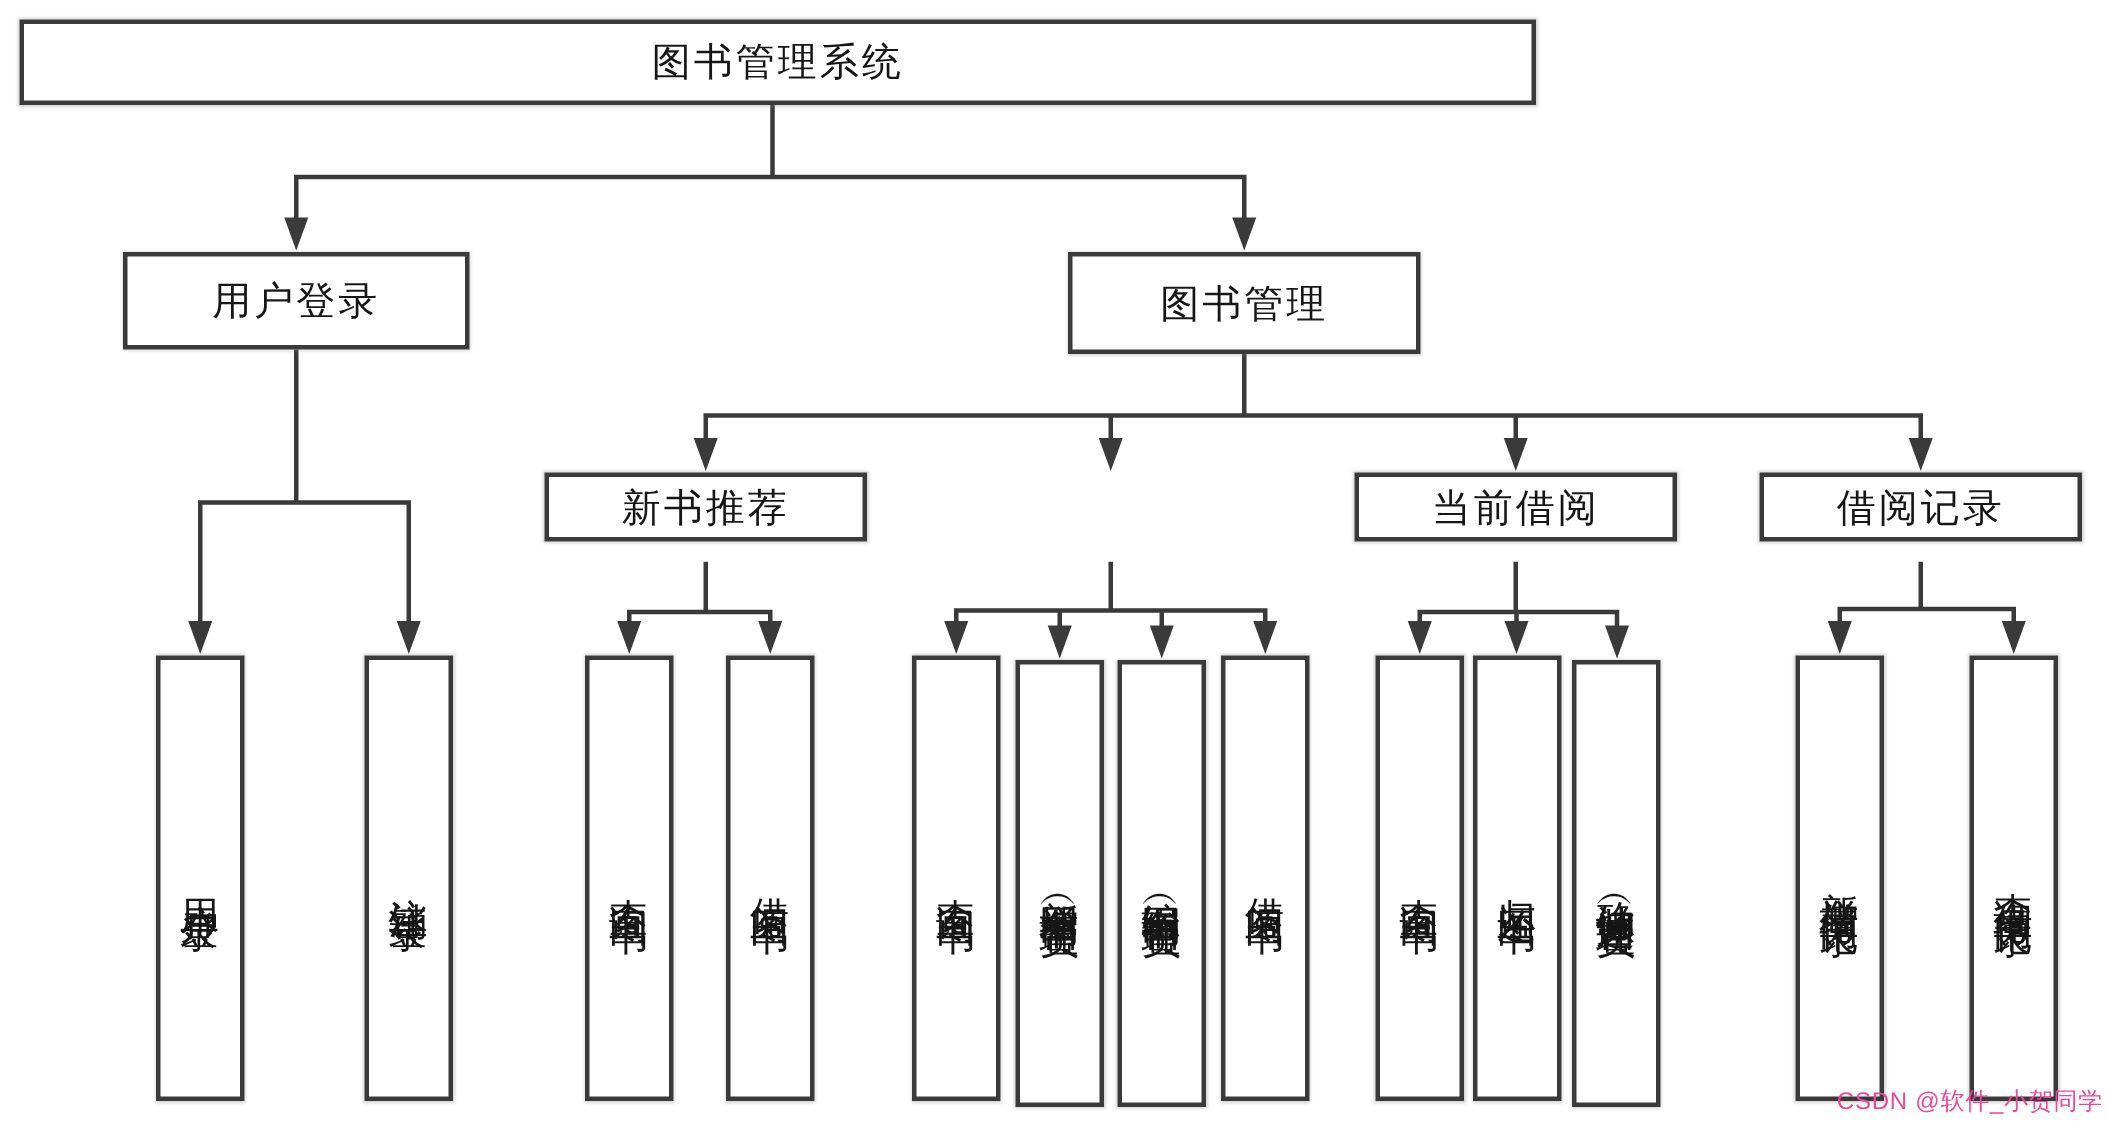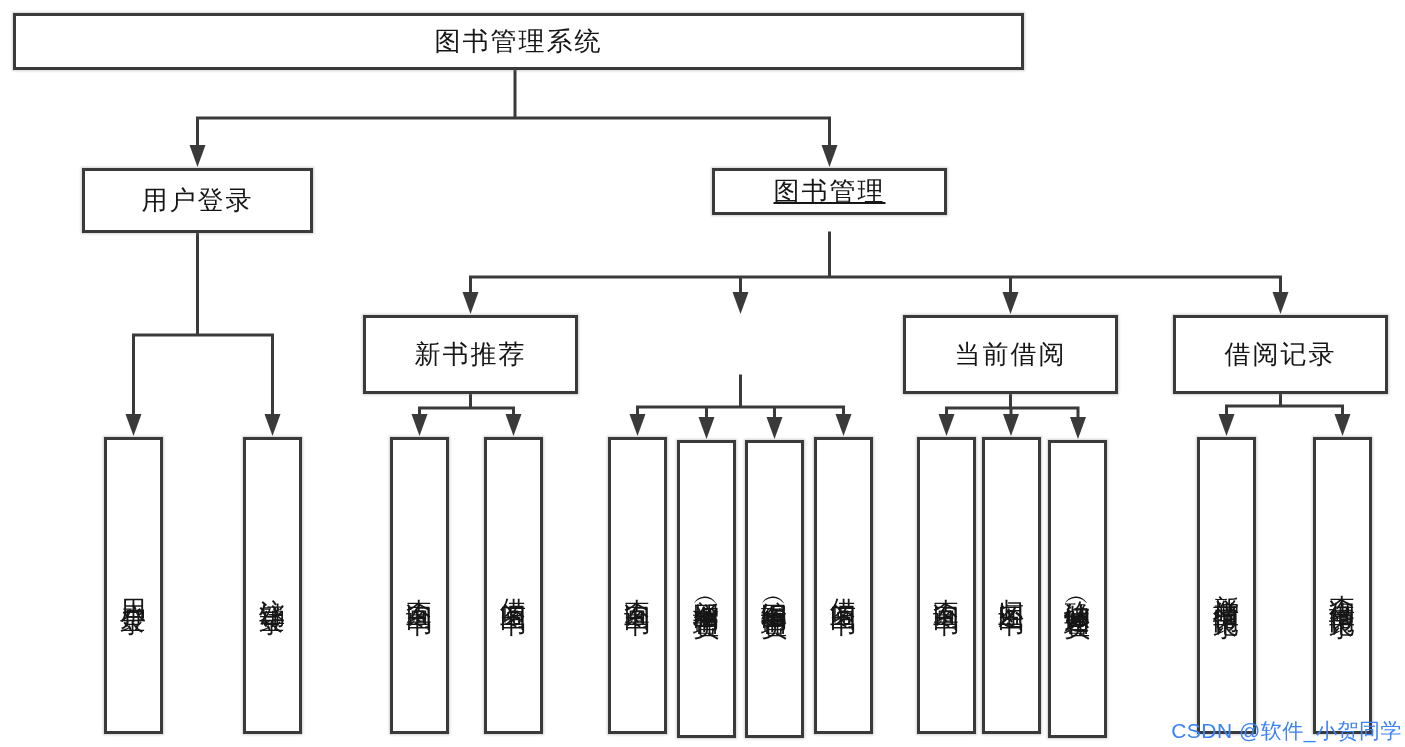--- a/index.html
+++ b/index.html
@@ -11,38 +11,38 @@
   .node{
     position:absolute;box-sizing:border-box;background:#ffffff;
     border:3px solid #3a3a3a;z-index:2;
     display:flex;align-items:center;justify-content:center;
     color:#161616;font-size:26px;letter-spacing:2px;
     box-shadow:0 0 2px 1px rgba(140,140,140,.38);
   }
   
   .root-box {left:13px;  top:13px;  width:1011px;height:57px;}
   .l2-user  {left:82px;  top:168px; width:231px; height:65px;}
-  .l2-book  {left:712px; top:168px; width:235px; height:47px;text-decoration:underline;}
-  .l3       {top:315px;  width:215px;height:79px;}
+  .l2-book  {left:712px; top:168px; width:235px; height:68px;}
+  .l3       {top:315px;  width:215px;height:46px;}
   .l3-1{left:363px;} .l3-2{left:633px;} .l3-3{left:903px;text-align:center;} .l3-4{left:1173px;}
   .leaf{width:59px;top:437px;height:297px;letter-spacing:0;}
   .leaf.tall{top:440px;height:298px;}
   .leaf > span{
     writing-mode:vertical-rl;text-orientation:mixed;
     font-size:26px;letter-spacing:4px;line-height:1;
   }
   .leaf.tall > span{letter-spacing:2px;}
   .u1{left:104px;} .u2{left:243px;}
   .n1{left:390px;} .n2{left:484px;}
   .b1{left:608px;} .b2{left:677px;} .b3{left:745px;} .b4{left:814px;}
   .c1{left:917px;} .c2{left:982px;} .c3{left:1048px;}
   .r1{left:1197px;} .r2{left:1313px;}
   .watermark{
     position:absolute;right:3px;bottom:2px;z-index:3;
-    color:#3b82f6;font-size:21px;letter-spacing:.5px;white-space:nowrap;
+    color:#ec4899;font-size:16px;letter-spacing:.5px;white-space:nowrap;
   }
 </style>
 </head>
 <body>
 
 <div class="canvas">
 
   <svg class="wires" width="1405" height="747" viewBox="0 0 1405 747">
     <g stroke="#3a3a3a" stroke-width="3" fill="none" stroke-linecap="square">
       <path d="M515 70 V118 M197.5 118 H829.5 M197.5 118 V145 M829.5 118 V145"></path>

